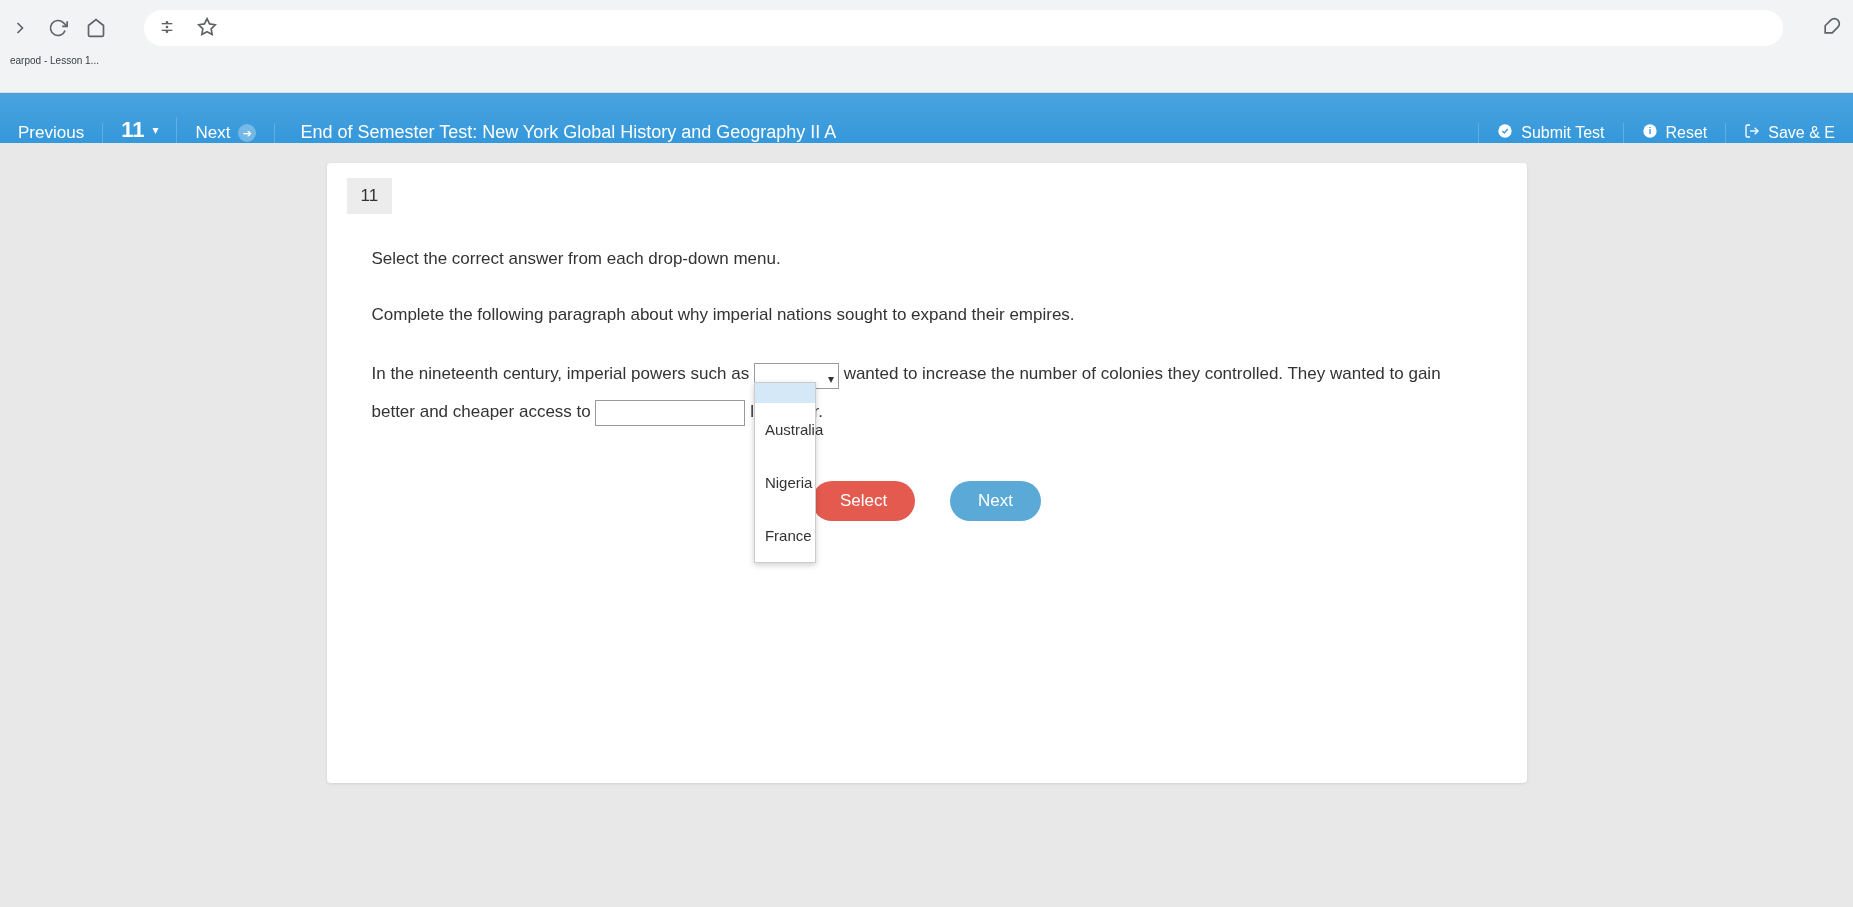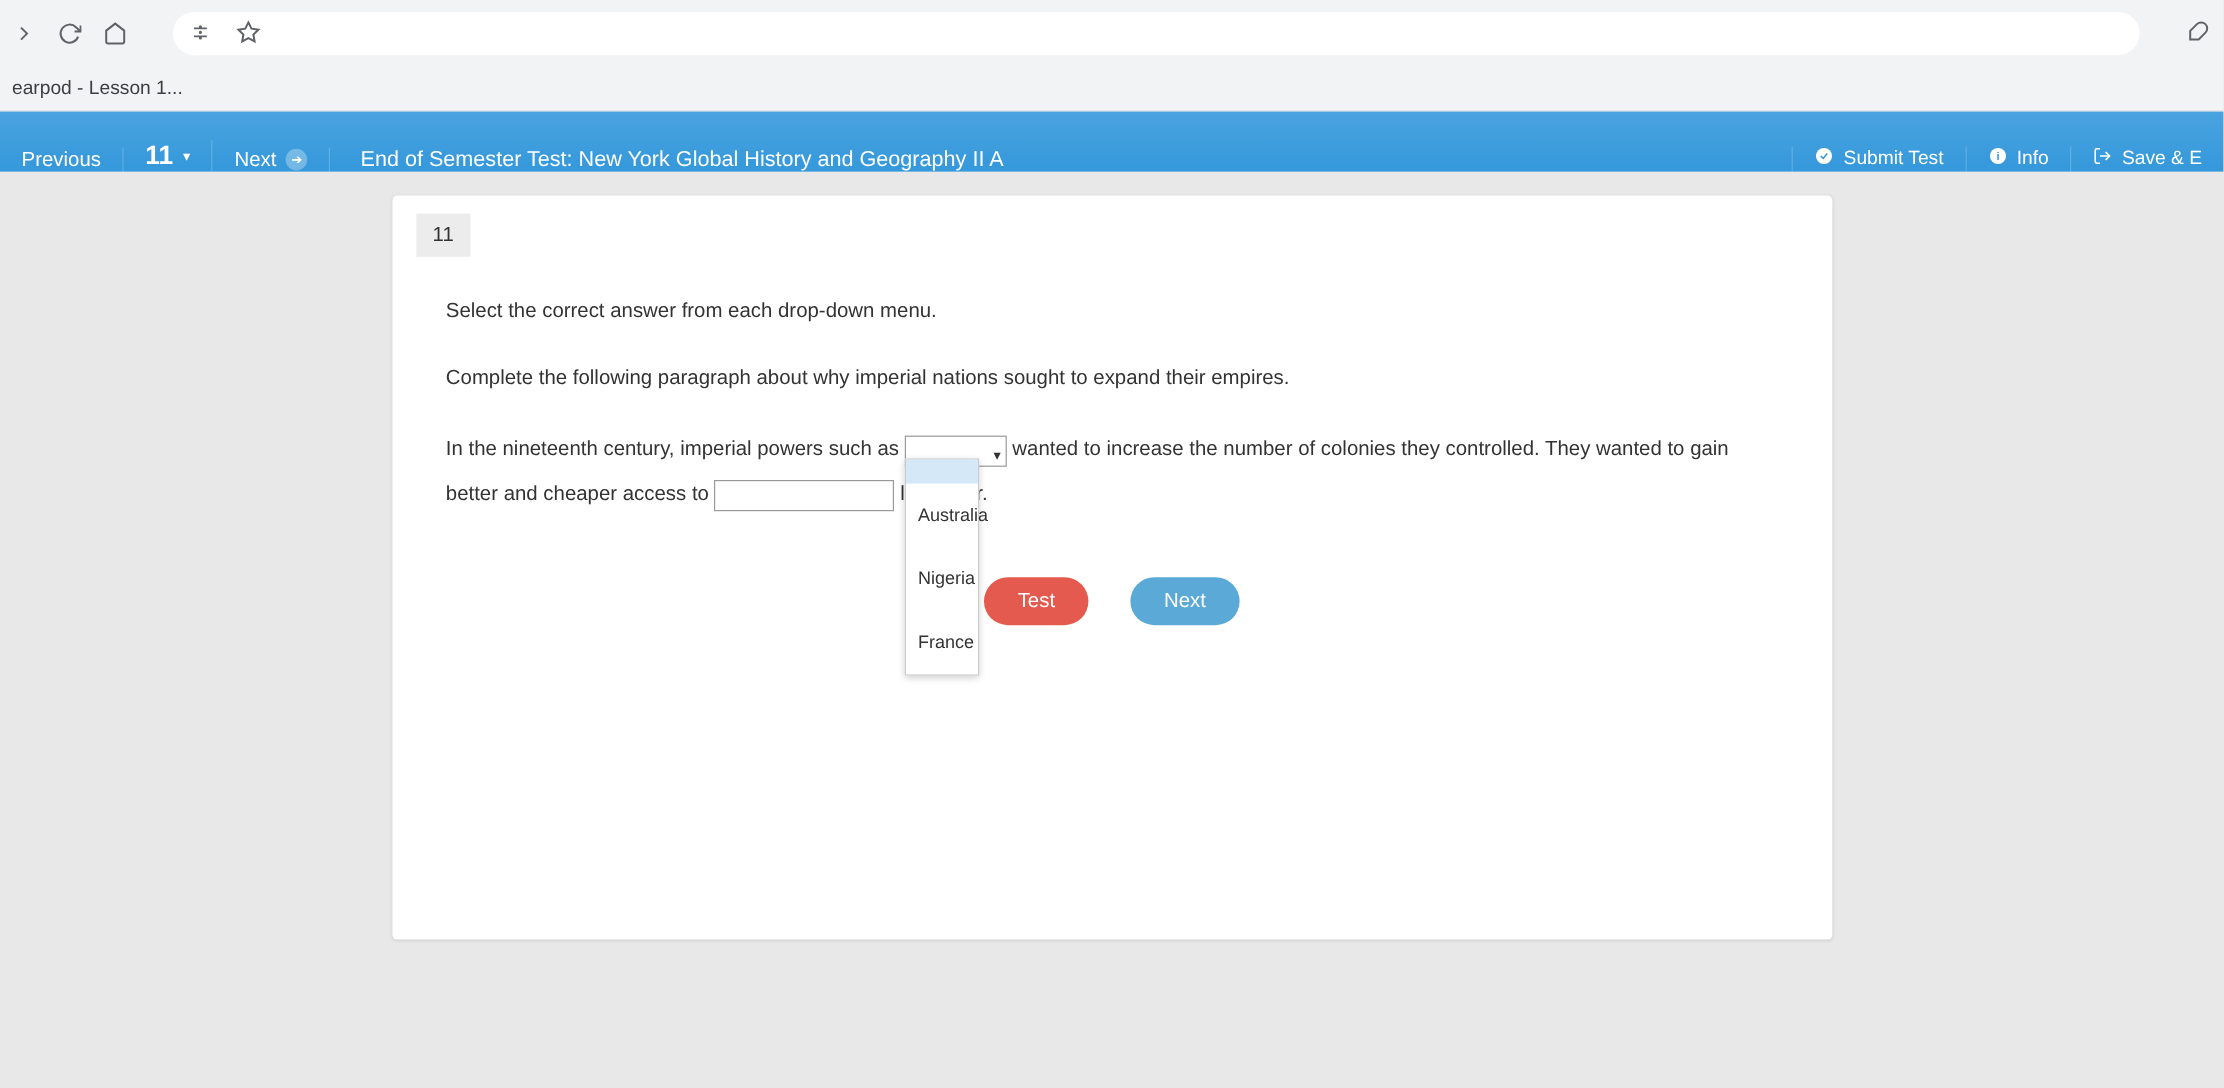--- a/index.html
+++ b/index.html
@@ -66,23 +66,23 @@
       width: 22px;
       height: 22px;
       color: #5f6368;
       cursor: pointer;
       margin-left: 10px;
     }
     .bookmark-bar {
       background: #f1f3f4;
       height: 38px;
       display: flex;
-      align-items: center;
+      align-items: flex-start;
       padding: 0 10px;
-      font-size: 16px;
+      font-size: 10px;
       color: #3c4043;
       border-bottom: 1px solid #dadce0;
     }
     .app-header {
       background: #3498db;
       background: linear-gradient(180deg, #4aa3df 0%, #3498db 100%);
       height: 50px;
       display: flex;
       align-items: flex-end;
       color: #fff;
@@ -306,21 +306,21 @@
       </span>
       <span>Submit Test</span>
     </div>
     <div class="header-btn">
       <span>
         <svg width="16" height="16" viewBox="0 0 24 24" fill="#fff">
             <circle cx="12" cy="12" r="10" fill="#fff"></circle>
             <text x="12" y="17" text-anchor="middle" fill="#3498db" font-size="14" font-weight="bold">i</text>
           </svg>
       </span>
-      <span>Info</span>
+      <span>Reset</span>
     </div>
     <div class="header-btn">
       <span>
         <svg width="16" height="16" viewBox="0 0 24 24" fill="none" stroke="#fff" stroke-width="2">
             <path d="M9 21H5a2 2 0 0 1-2-2V5a2 2 0 0 1 2-2h4"></path>
             <polyline points="16 17 21 12 16 7"></polyline>
             <line x1="21" y1="12" x2="9" y2="12"></line>
           </svg>
       </span>
       <span>Save &amp; E</span>
@@ -345,18 +345,18 @@
             <div class="dropdown-option">France</div>
           </div>
         </span>
         <span> wanted to increase the number of colonies they controlled. They wanted to gain</span>
         <br>
         <span>better and cheaper access to </span>
         <span class="dropdown-input"></span>
         <span>l as labor.</span>
       </div>
       <div class="button-row">
-        <button class="btn btn-reset">Test</button>
+        <button class="btn btn-reset">Select</button>
         <button class="btn btn-next">Next</button>
       </div>
     </div>
   </div>
 </div>
 
 </body></html>

